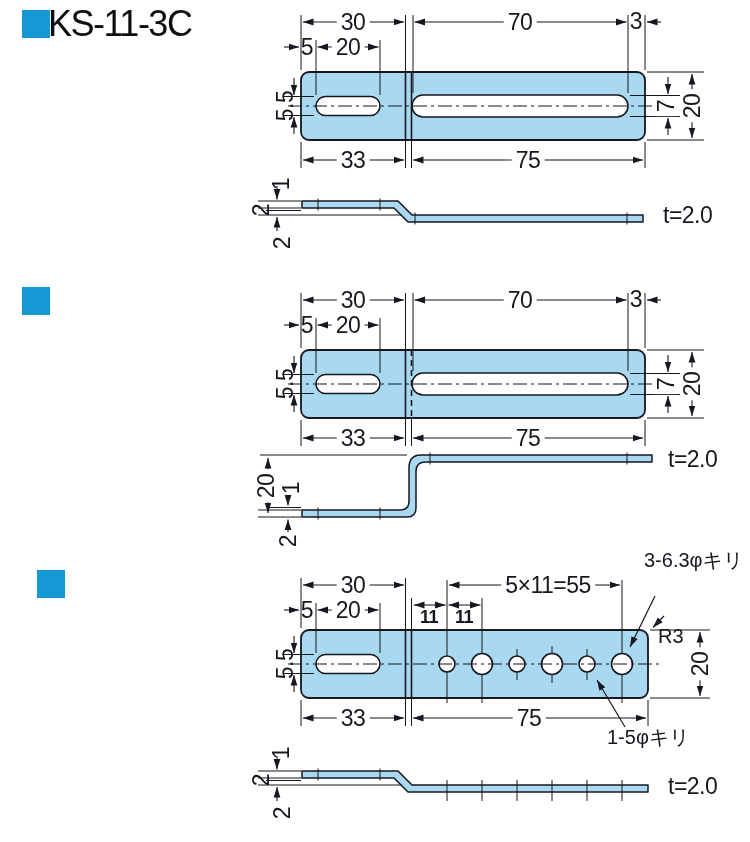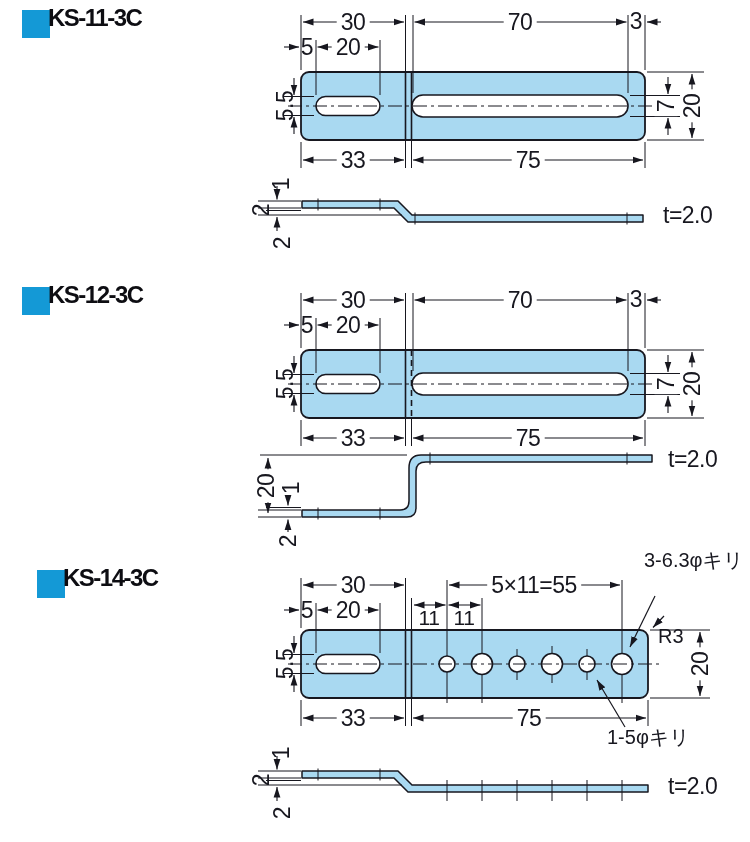--- a/index.html
+++ b/index.html
@@ -24,23 +24,23 @@
   .bend{stroke:var(--line);stroke-width:1.6;fill:none;}
   .bend-d{stroke-dasharray:6 4;}
   #ah path{fill:var(--line);}
 
   
   .lbl{position:absolute;font-size:23px;line-height:1;color:var(--line);
        transform:translate(-50%,-50%);white-space:nowrap;letter-spacing:-0.5px;}
   .bg{background:#fff;padding:0 4px;}
   .rot{transform:translate(-50%,-50%) rotate(-90deg);}
   .lbl.ll{transform:translateY(-50%);}
-  .sm{font-size:21px;}
+  .sm{font-size:18px;font-weight:bold;}
   .jp{font-size:20px;letter-spacing:0;}
-  .title{position:absolute;font-size:24px;font-weight:700;line-height:1;
+  .title{position:absolute;font-size:36px;font-weight:400;line-height:1;
          color:#0D0D12;letter-spacing:-1.5px;white-space:nowrap;}
   .bullet{position:absolute;width:28px;height:28px;background:var(--accent);}
 </style>
 </head>
 <body>
 
 <div class="canvas">
 
 <svg width="750" height="842" viewBox="0 0 750 842">
   <defs>
@@ -159,23 +159,21 @@
                           M318,768.5 V780.5 M380,768.5 V780.5"></path>
     <path class="thin" d="M258,771 H301 M258,778 H301 M266,780.5 H301 M258,785 H402"></path>
     <line class="dim" x1="277" y1="756" x2="277" y2="769.5" marker-end="url(#ah)"></line>
     <line class="dim" x1="277" y1="801" x2="277" y2="787" marker-end="url(#ah)"></line>
   </g>
 </svg>
 
 <div class="bullet" style="left:22px;top:10px"></div>
 <div class="title" style="left:48px;top:6px">KS-11-3C</div>
 <div class="bullet" style="left:22px;top:287px"></div>
-<div class="title" style="left:48px;top:283px">KS-12-3C</div>
 <div class="bullet" style="left:37px;top:570px"></div>
-<div class="title" style="left:63px;top:566px">KS-14-3C</div>
 
 <div class="lbl bg" style="left:353px;top:22px">30</div>
 <div class="lbl bg" style="left:520px;top:22px">70</div>
 <div class="lbl" style="left:636px;top:21px">3</div>
 <div class="lbl" style="left:307px;top:47px">5</div>
 <div class="lbl bg" style="left:348px;top:47px">20</div>
 <div class="lbl rot" style="left:285px;top:106px">5.5</div>
 <div class="lbl rot bg" style="left:666px;top:106px">7</div>
 <div class="lbl rot bg" style="left:692px;top:106px">20</div>
 <div class="lbl bg" style="left:353px;top:160px">33</div>
@@ -194,21 +192,21 @@
 <div class="lbl rot bg" style="left:666px;top:384px">7</div>
 <div class="lbl rot bg" style="left:692px;top:384px">20</div>
 <div class="lbl bg" style="left:353px;top:438px">33</div>
 <div class="lbl bg" style="left:528px;top:438px">75</div>
 <div class="lbl rot bg" style="left:266px;top:486px">20</div>
 <div class="lbl rot" style="left:291px;top:488px">1</div>
 <div class="lbl rot" style="left:288px;top:541px">2</div>
 <div class="lbl ll" style="left:668px;top:459px">t=2.0</div>
 
 <div class="lbl bg" style="left:353px;top:585px">30</div>
-<div class="lbl bg" style="left:534px;top:585px">5×11=55</div>
+<div class="lbl bg" style="left:548px;top:585px">5×11=55</div>
 <div class="lbl sm" style="left:429px;top:617px">11</div>
 <div class="lbl sm" style="left:464px;top:617px">11</div>
 <div class="lbl" style="left:307px;top:610px">5</div>
 <div class="lbl bg" style="left:348px;top:610px">20</div>
 <div class="lbl jp ll" style="left:644px;top:560px">3-6.3φキリ</div>
 <div class="lbl jp ll" style="left:658px;top:636px">R3</div>
 <div class="lbl rot" style="left:285px;top:664px">5.5</div>
 <div class="lbl rot bg" style="left:700px;top:664px">20</div>
 <div class="lbl bg" style="left:353px;top:718px">33</div>
 <div class="lbl bg" style="left:529px;top:718px">75</div>

